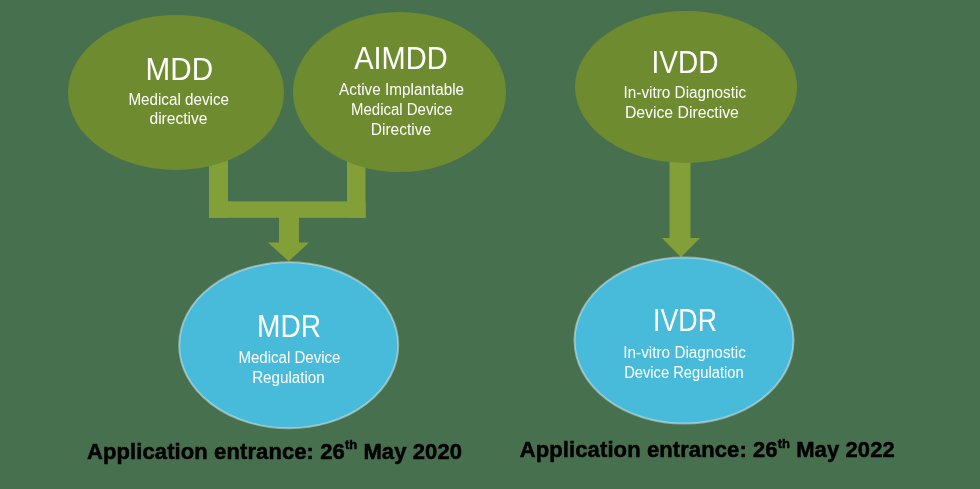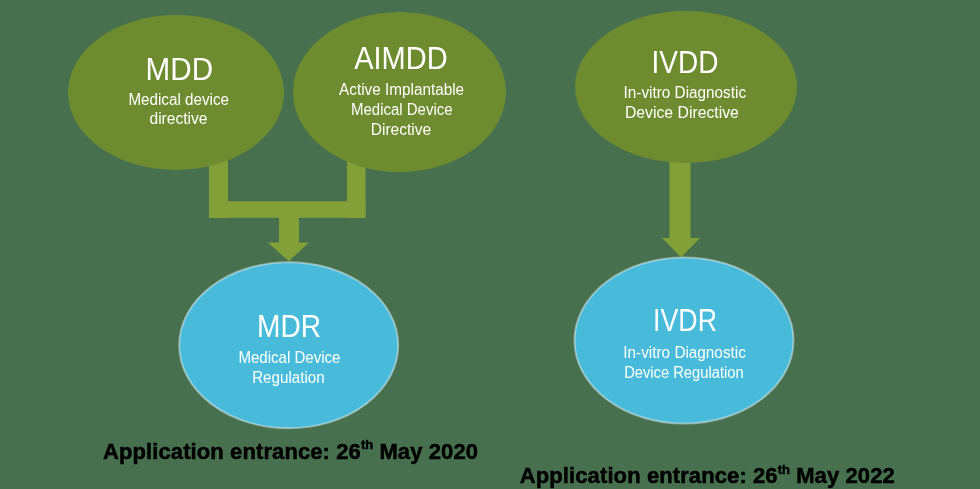--- a/index.html
+++ b/index.html
@@ -50,14 +50,14 @@
 
     <text x="289" y="336.8" font-size="30.5" text-anchor="middle" textLength="64" lengthAdjust="spacingAndGlyphs">MDR</text>
     <text x="289.4" y="363" font-size="16" text-anchor="middle" textLength="102" lengthAdjust="spacingAndGlyphs">Medical Device</text>
     <text x="288.4" y="382.6" font-size="16" text-anchor="middle" textLength="72.5" lengthAdjust="spacingAndGlyphs">Regulation</text>
 
     <text x="685" y="331.3" font-size="30.5" text-anchor="middle" textLength="64" lengthAdjust="spacingAndGlyphs">IVDR</text>
     <text x="684.6" y="358" font-size="16" text-anchor="middle" textLength="122.5" lengthAdjust="spacingAndGlyphs">In-vitro Diagnostic</text>
     <text x="683.9" y="377.7" font-size="16" text-anchor="middle" textLength="119.5" lengthAdjust="spacingAndGlyphs">Device Regulation</text>
   </g>
 </svg>
-<div class="bt" id="bt1" style="left:103px;top:438.6px;">Application entrance: 26<sup>th</sup> May 2020</div>
-<div class="bt" id="bt2" style="left:519.8px;top:463px;">Application entrance: 26<sup>th</sup> May 2022</div>
+<div class="bt" id="bt1" style="left:87px;top:438.6px;">Application entrance: 26<sup>th</sup> May 2020</div>
+<div class="bt" id="bt2" style="left:519.8px;top:437px;">Application entrance: 26<sup>th</sup> May 2022</div>
 
 </body></html>

